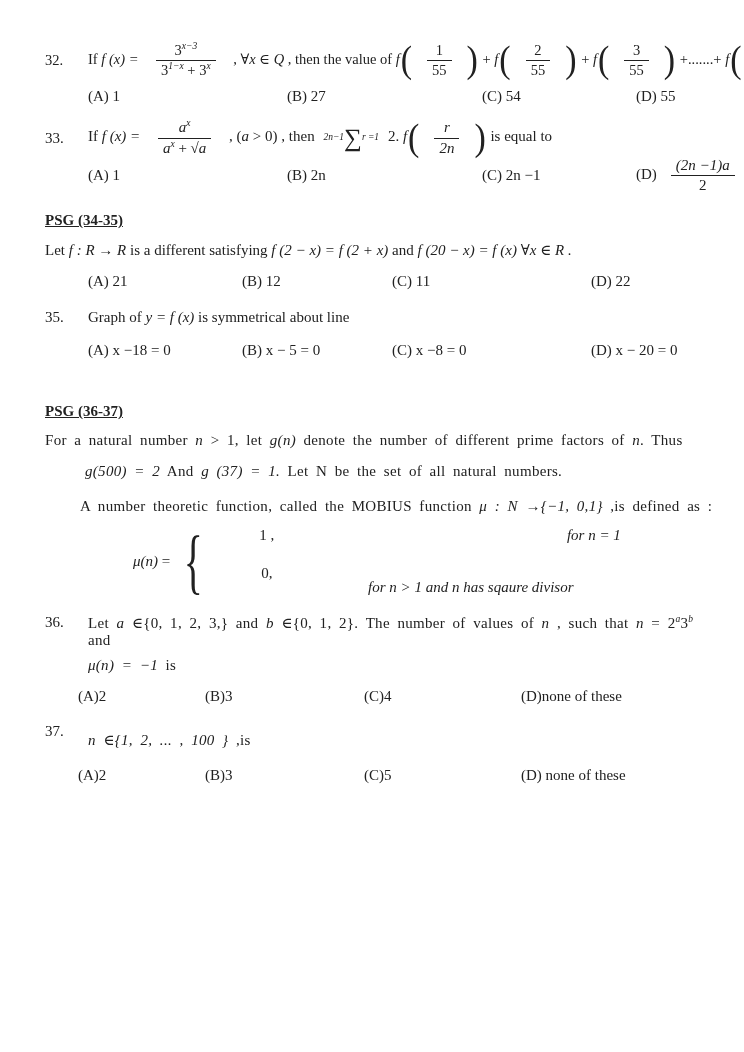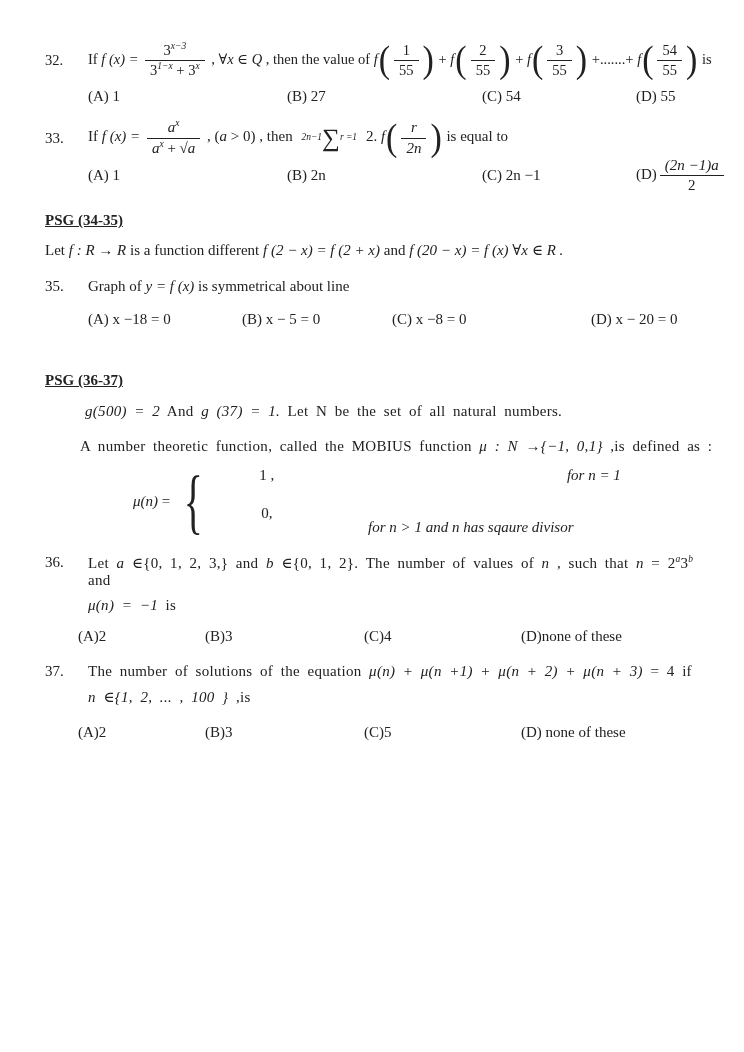--- a/index.html
+++ b/index.html
@@ -10,21 +10,21 @@
   }
   .page{padding:42px 26px 0 45px;}
   .it{font-style:italic;}
   sup{font-size:9.5px;font-style:italic;line-height:0;}
   .qrow{display:flex;align-items:center;}
   .qrow-top{align-items:flex-start;}
   .qnum{width:43px;flex:0 0 43px;}
   .qbody{flex:1;}
   .nowrap{white-space:nowrap;}
   
-  .frac{display:inline-block;vertical-align:middle;text-align:center;margin:0 3px;line-height:1.15;}
+  .frac{display:inline-block;vertical-align:middle;text-align:center;margin:0 14px;line-height:1.15;}
   .frac .num{display:block;border-bottom:1px solid #212121;padding:0 5px 1px;}
   .frac .den{display:block;padding:1px 5px 0;}
   
   .bp{display:inline-block;font-size:34px;line-height:0.9;vertical-align:middle;transform:scaleY(1.12);margin:0 1px;font-weight:300;}
   
   .sum{display:inline-flex;align-items:center;vertical-align:middle;margin:0 5px;line-height:1;}
   .sum .lim{font-size:9.5px;font-style:italic;}
   .sum .sigma{font-size:25px;line-height:0.95;}
   
   .opts{display:flex;align-items:center;padding-left:43px;gap:17px;}
@@ -102,35 +102,42 @@
     </span>
   </div>
   <div class="opts opts-a">
     <span class="opt">(A) 1</span>
     <span class="opt">(B) 2n</span>
     <span class="opt">(C) 2n −1</span>
     <span class="opt"><span>(D)</span><span class="frac"><span class="num it">(2n −1)a</span><span class="den">2</span></span></span>
   </div>
 
   <div class="psg mt18">PSG (34-35)</div>
-  <div class="mt12"><span>Let </span><span class="it">f : R → R</span><span> is a function different </span><span class="it">f (2 − x) = f (2 + x)</span><span> and </span><span class="it">f (20 − x) = f (x) ∀x ∈ R .</span></div>
+  <div class="mt12"><span>Let </span><span class="it">f : R → R</span><span> is a different satisfying </span><span class="it">f (2 − x) = f (2 + x)</span><span> and </span><span class="it">f (20 − x) = f (x) ∀x ∈ R .</span></div>
 
+  <div class="opts opts-b mt14">
+    <span class="opt">(A) 21</span>
+    <span class="opt">(B) 12</span>
+    <span class="opt">(C) 11</span>
+    <span class="opt">(D) 22</span>
+  </div>
 
   <div class="qrow mt20">
     <span class="qnum">35.</span>
     <span class="qbody"><span>Graph of </span><span class="it">y = f (x)</span><span> is symmetrical about line</span></span>
   </div>
   <div class="opts opts-b mt16">
     <span class="opt">(A) x −18 = 0</span>
     <span class="opt">(B) x − 5 = 0</span>
     <span class="opt">(C) x −8 = 0</span>
     <span class="opt">(D) x − 20 = 0</span>
   </div>
 
   <div class="psg mt44">PSG (36-37)</div>
+  <div class="mt12 wide"><span>For a natural number </span><span class="it">n</span><span> &gt; 1, let </span><span class="it">g(n)</span><span> denote the number of different prime factors of </span><span class="it">n</span><span>. Thus</span></div>
   <div class="mt14 indent1 wide"><span class="it">g(500) = 2</span><span> And </span><span class="it">g (37) = 1.</span><span> Let N be the set of all natural numbers.</span></div>
   <div class="mt18 indent2 wide"><span>A number theoretic function, called the MOBIUS function </span><span class="it">μ : N →{−1, 0,1}</span><span> ,is defined as :</span></div>
 
   <div class="mu-block">
     <span><span class="it">μ(n)</span><span> =</span></span>
     <span class="brace">{</span>
     <span class="mu-rows">
       <span class="mu-row">
           <span class="mu-val"><span>1 ,</span></span>
           <span class="mu-cond">for n = 1</span>
@@ -152,21 +159,20 @@
   <div class="opts opts-c mt14">
     <span class="opt">(A)2</span>
     <span class="opt">(B)3</span>
     <span class="opt">(C)4</span>
     <span class="opt">(D)none of these</span>
   </div>
 
   <div class="qrow qrow-top mt18">
     <span class="qnum">37.</span>
     <span class="qbody">
-      <div class="wide"><span>The number of solutions of the equation </span><span class="it">μ(n) + μ(n +1) + μ(n + 2) + μ(n + 3)</span><span> = 4 if</span></div>
       <div class="mt8 wide"><span class="it">n ∈{1, 2, ... , 100 }</span><span> ,is</span></div>
     </span>
   </div>
   <div class="opts opts-c mt18">
     <span class="opt">(A)2</span>
     <span class="opt">(B)3</span>
     <span class="opt">(C)5</span>
     <span class="opt">(D) none of these</span>
   </div>
 

